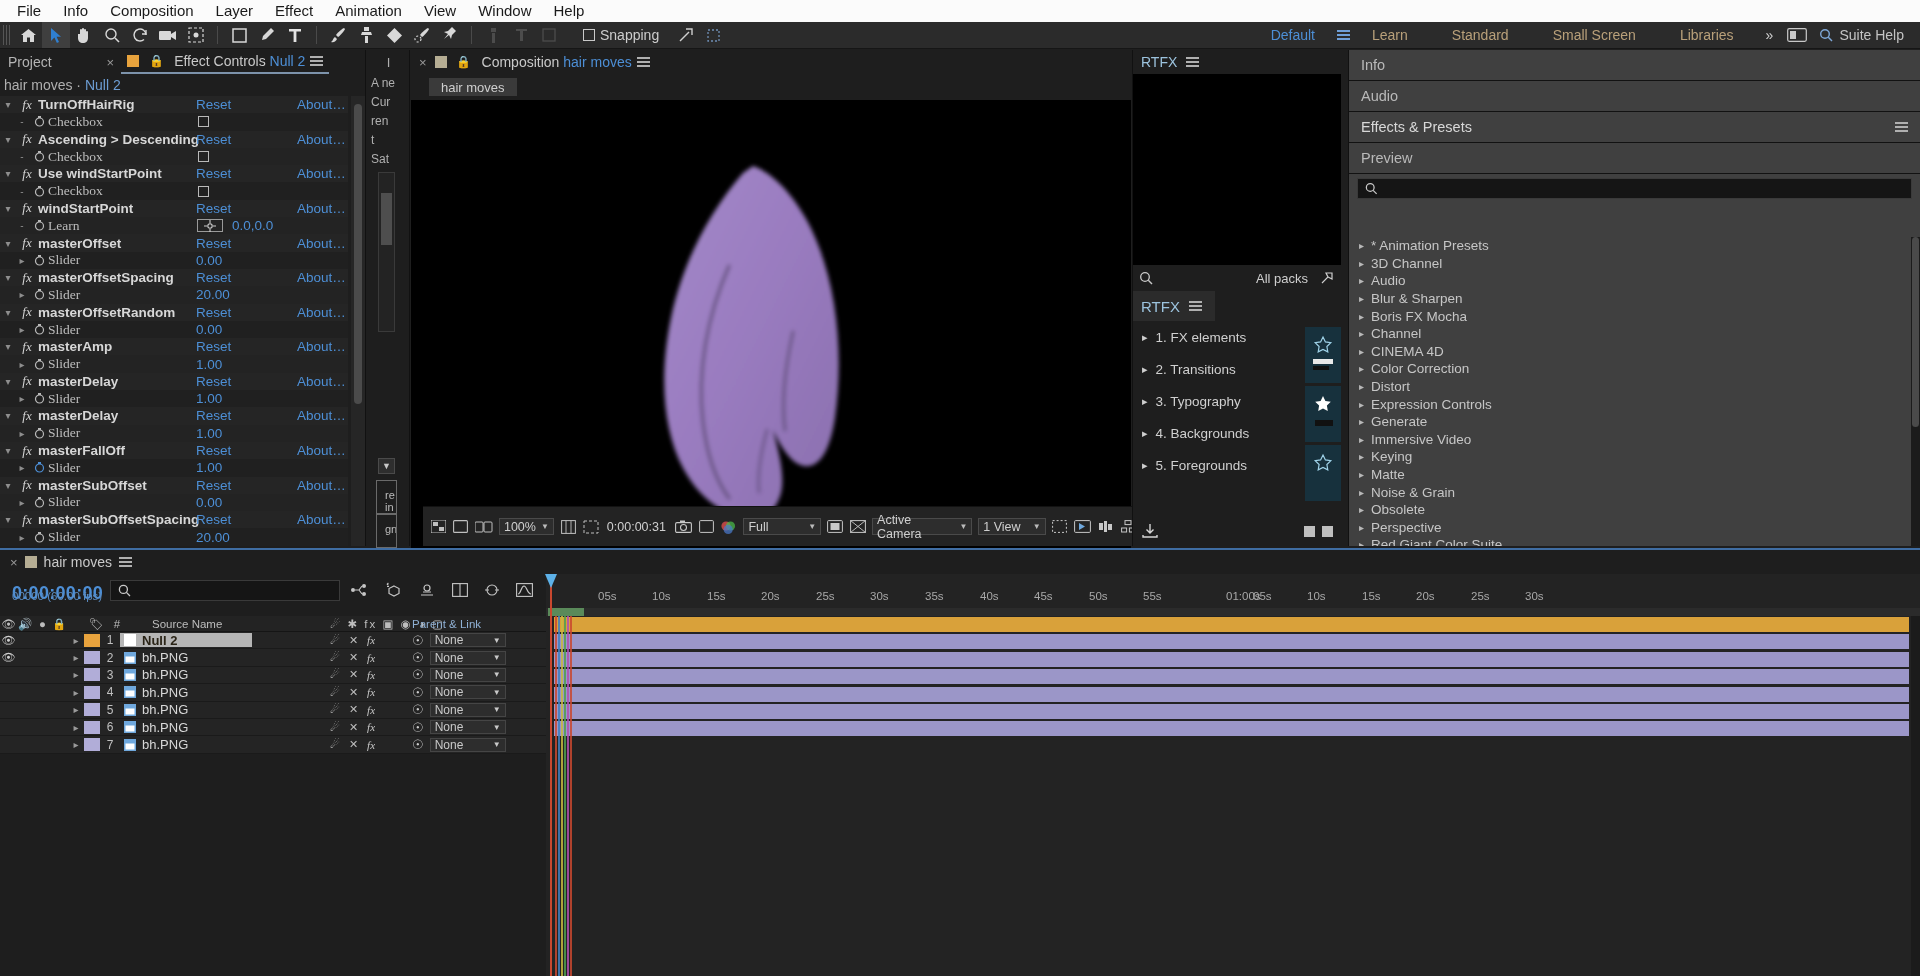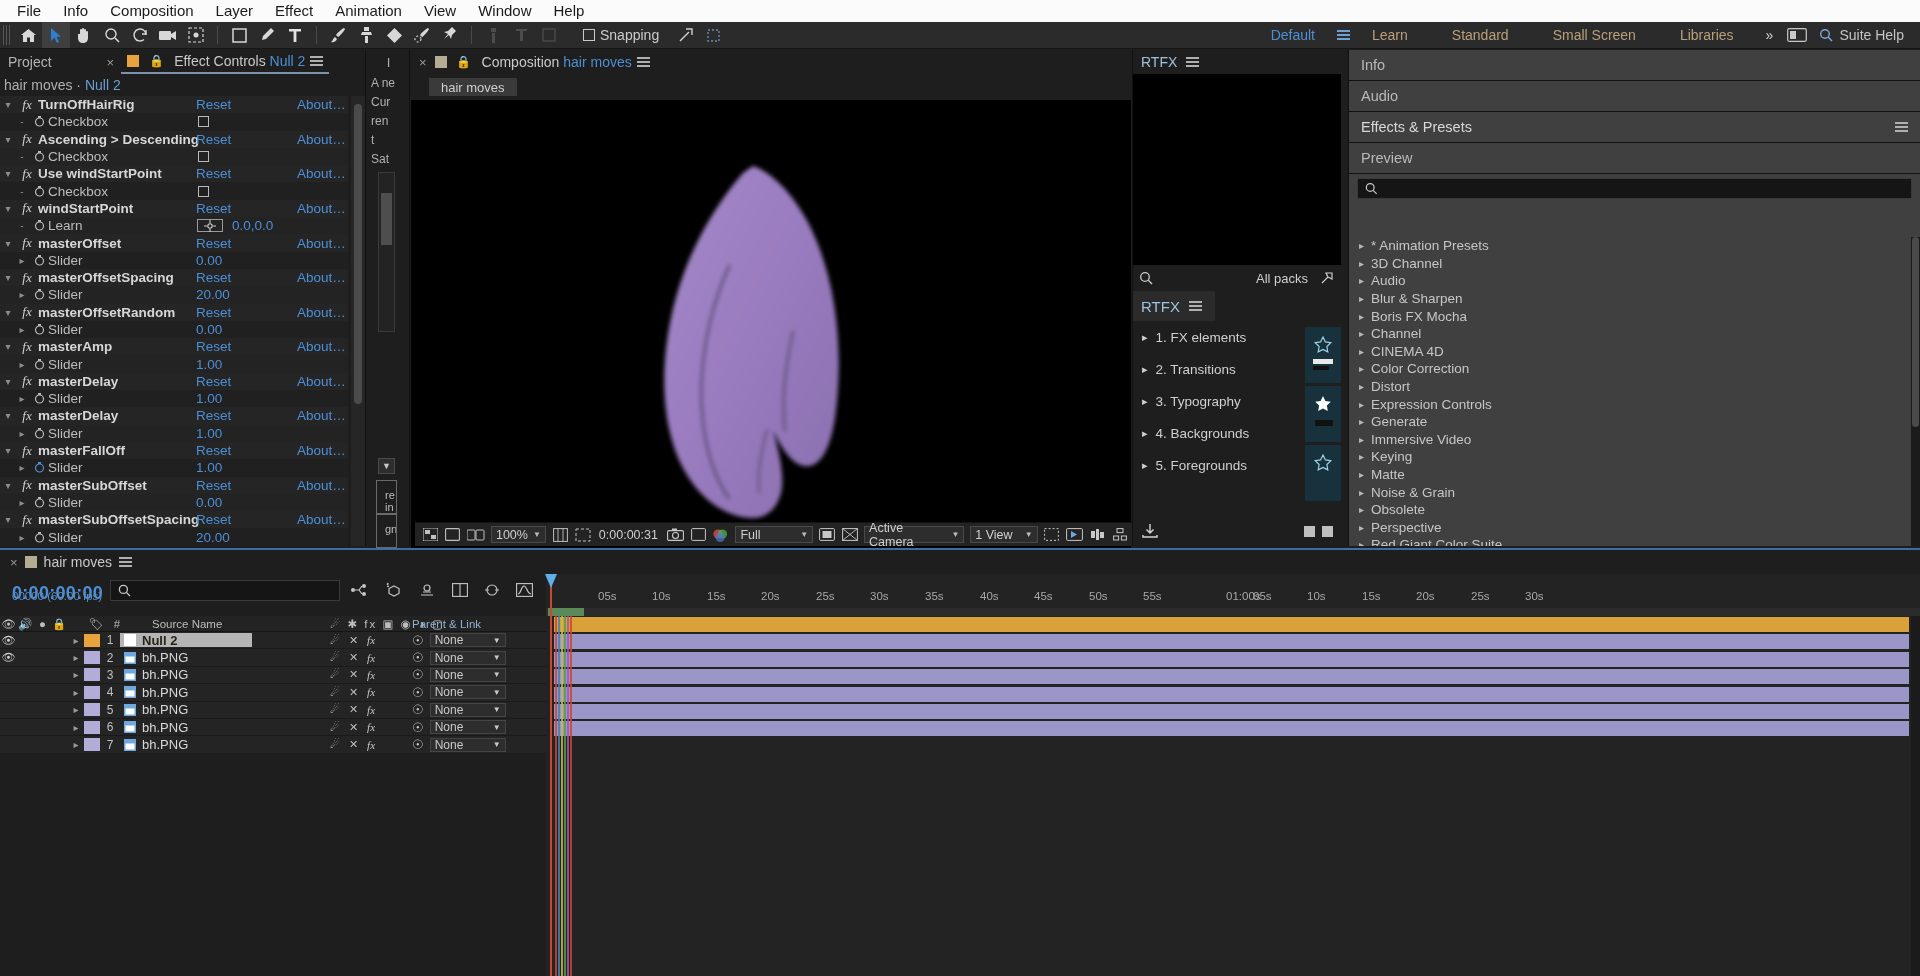--- a/index.html
+++ b/index.html
@@ -50,21 +50,21 @@
   #ecbread .blue { color:#6c9cd2; }
   #eclist { position:absolute; left:0; top:46px; width:348px; height:450px; overflow:hidden; }
   .ecrow { height:17.3px; display:flex; align-items:center; font-size:13.5px; position:relative; }
   .ecrow.hdr { background:#252525; }
   .ecrow.sub { background:#202020; }
   .ecrow.subA { background:#232323; }
   .tw { width:16px; text-align:center; color:#8e8e8e; font-size:10px; }
   .fxm { font-style:italic; font-family:"Liberation Serif", serif; color:#d4d4d4; font-size:13px;
     width:22px; text-align:center; }
   .ecname { color:#d7d7d7; font-weight:bold; font-size:13.5px; }
-  .ecname.n { font-weight:400; color:#bdbdbd; }
+  .ecname.n { font-weight:400; color:#bdbdbd;font-family:Liberation Serif, serif; }
   .stopw { width:18px; display:flex; align-items:center; justify-content:center; }
   .stopw svg { display:block; }
   .ecreset { position:absolute; left:196px; color:#4d8fd6; font-size:13.5px; }
   .ecabout { position:absolute; left:297px; color:#4d8fd6; font-size:13.5px; }
   .ecval { position:absolute; left:196px; color:#4d8fd6; font-size:13.5px; }
   .cbx { position:absolute; left:198px; width:11px; height:11px; border:1.4px solid #b9b9b9; }
   .ptbtn { position:absolute; left:197px; width:26px; height:13px; border:1px solid #9a9a9a;
     display:flex; align-items:center; justify-content:center; }
   .indent { width:14px; }
   #ecscroll { position:absolute; right:0; top:46px; width:14px; height:450px; background:#262626; }
@@ -86,21 +86,21 @@
   
   #comp { left:411px; top:50px; width:720px; height:496px; background:#1e1e1e; }
   #comptabs { display:flex; align-items:center; height:24px; padding-left:8px; gap:5px; }
   #comptabs .xb { color:#9a9a9a; font-size:13px; padding-right:3px; }
   #comptabs .csw { width:12px; height:12px; background:#b5ad93; }
   #comptitle { font-size:14px; color:#c9c9c9; }
   #comptitle b { color:#4d8fd6; font-weight:400; }
   #compsubtab { position:absolute; left:18px; top:28px; height:18px; background:#3a3a3a;
     display:flex; align-items:center; padding:0 12px; font-size:13px; color:#cfcfcf; }
   #canvas { position:absolute; left:0; top:50px; width:720px; height:453px; background:#000; overflow:hidden; }
-  #compctrl { position:absolute; left:4px; bottom:0; width:720px; height:24px; background:#232323;
+  #compctrl { position:absolute; left:12px; bottom:0; width:720px; height:40px; background:#232323;
     display:flex; align-items:center; gap:6px; padding:0 7px; border-top:1px solid #121212; }
   .cbtn { width:19px; height:17px; display:flex; align-items:center; justify-content:center; color:#c4c4c4; }
   .cdrop { height:17px; background:#2d2d2d; border:1px solid #4a4a4a; display:flex; align-items:center;
     padding:0 4px; font-size:12.5px; color:#cfcfcf; gap:5px; }
   .carr { font-size:8px; color:#bbb; }
   .ctxt { font-size:12.5px; color:#cfcfcf; }
 
   
   #rtfxTop { left:1132px; top:50px; width:208px; height:215px; background:#1e1e1e; border-left:1px solid #111; }
   #rtfxTop .hd { height:24px; display:flex; align-items:center; gap:9px; padding-left:8px; }

